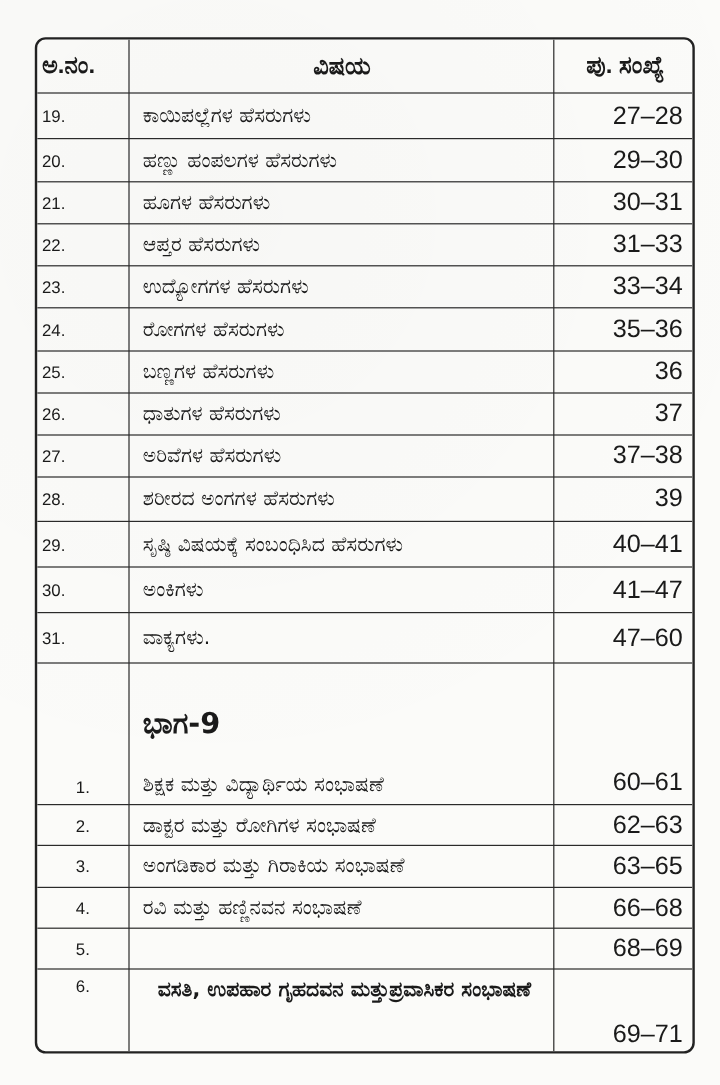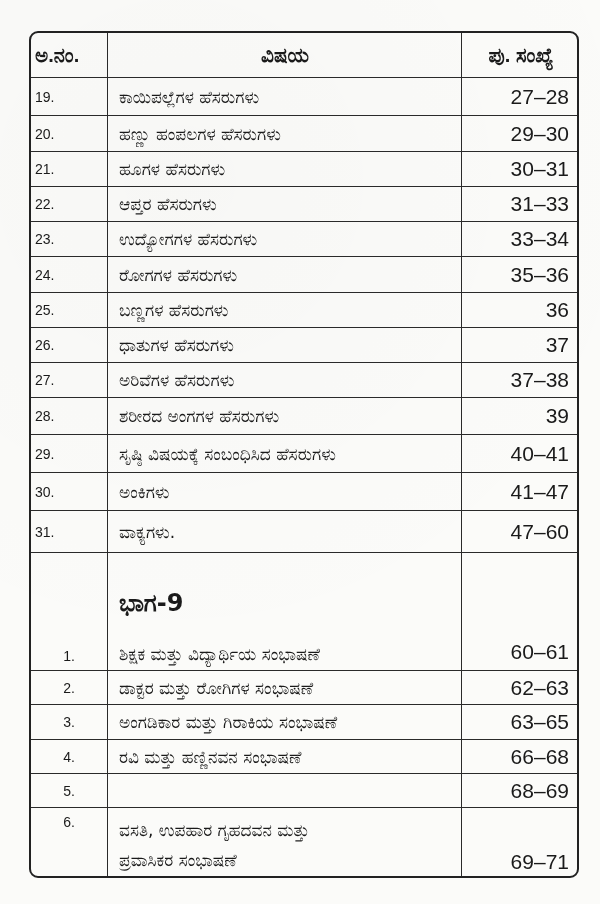--- a/index.html
+++ b/index.html
@@ -105,24 +105,25 @@
       position: absolute;
       left: 88px;
       top: 36px;
       font-size: 24px;
       font-weight: bold;
       white-space: nowrap;
     }
     .align-bottom { align-items: flex-end; padding-bottom: 6px; box-sizing: border-box; }
     .align-top { align-items: flex-start; padding-top: 6px; box-sizing: border-box; }
     .two-line {
-      flex-direction: column;
+      flex-direction: row;
       align-items: flex-start !important;
       justify-content: center;
       line-height: 30px;
+      font-weight: bold;
     }
   </style>
 </head>
 <body>
 
 <div class="page">
   <div class="toc-table">
 
     <div class="col-line c1"></div>
     <div class="col-line c2"></div>

